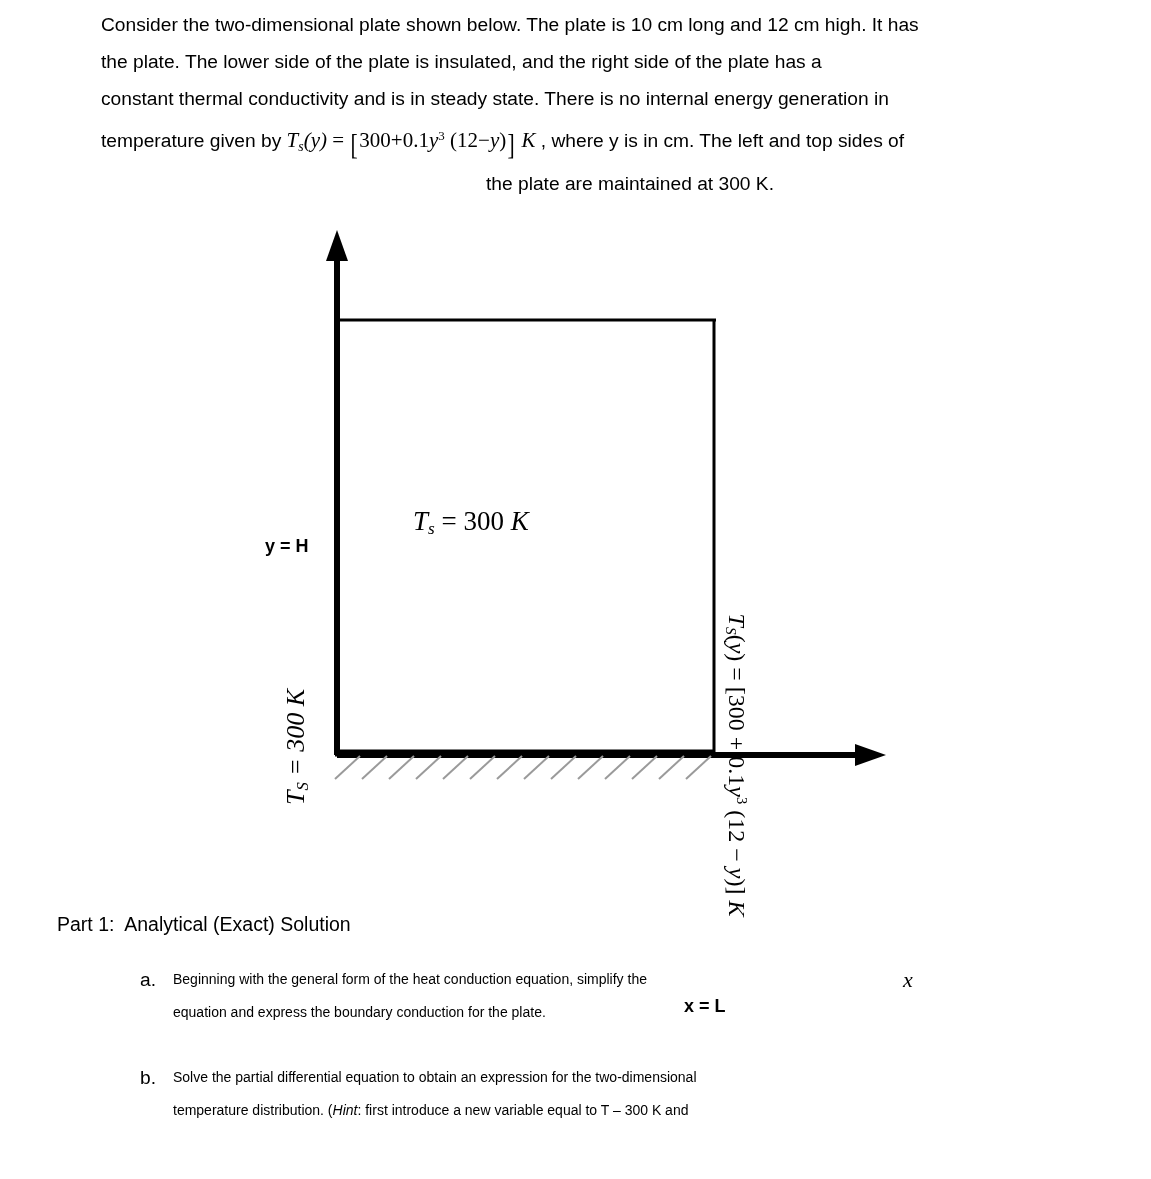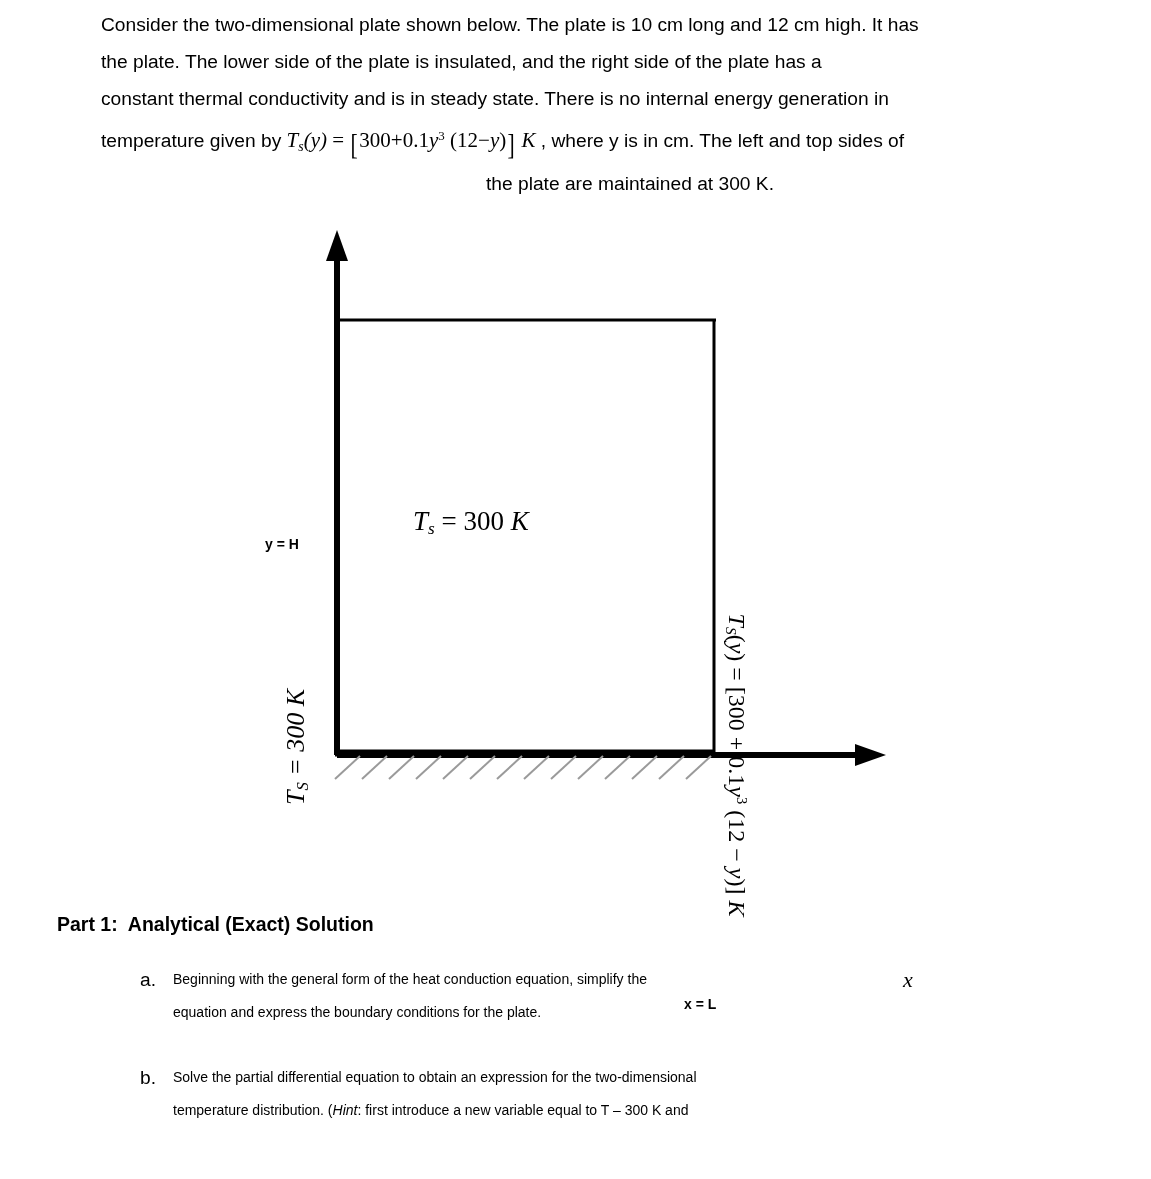--- a/index.html
+++ b/index.html
@@ -70,21 +70,21 @@
     top: 225px;
     width: 1151px;
     height: 580px;
   }
   .diagram svg { display: block; }
 
   .dg-label {
     position: absolute;
     font-family: "Liberation Sans", sans-serif;
     font-weight: bold;
-    font-size: 14px;
+    font-size: 18px;
     color: #000;
     white-space: nowrap;
   }
   .dg-math {
     position: absolute;
     font-family: "Liberation Serif", serif;
     font-size: 27px;
     color: #000;
     white-space: nowrap;
   }
@@ -127,21 +127,21 @@
     font-weight: normal;
     font-size: 22px;
   }
 
   
   .part-heading {
     position: absolute;
     left: 57px;
     top: 913px;
     font-size: 19.5px;
-    font-weight: bold;
+    font-weight: normal;
     white-space: pre;
   }
   .qlist {
     position: absolute;
     left: 57px;
     top: 963px;
     width: 1058px;
   }
   .qitem {
     position: relative;
@@ -232,21 +232,21 @@
   </div>
 
   <div class="part-heading">Part 1:  Analytical (Exact) Solution</div>
 
   <div class="qlist">
 
     <div class="qitem">
       <span class="qmarker">a.</span>
       <div class="qtext">
         <div>Beginning with the general form of the heat conduction equation, simplify the</div>
-        <div class="nojust">equation and express the boundary conditions for the plate.</div>
+        <div class="nojust">equation and express the boundary conduction for the plate.</div>
       </div>
     </div>
 
     <div class="qitem" style="margin-top:32px;">
       <span class="qmarker">b.</span>
       <div class="qtext">
         <div class="nojust">Solve the partial differential equation to obtain an expression for the two-dimensional</div>
         <div class="nojust"><span>temperature distribution.  (</span><span class="hint">Hint</span><span>: first introduce a new variable equal to T – 300 K and</span></div>
       </div>
     </div>

